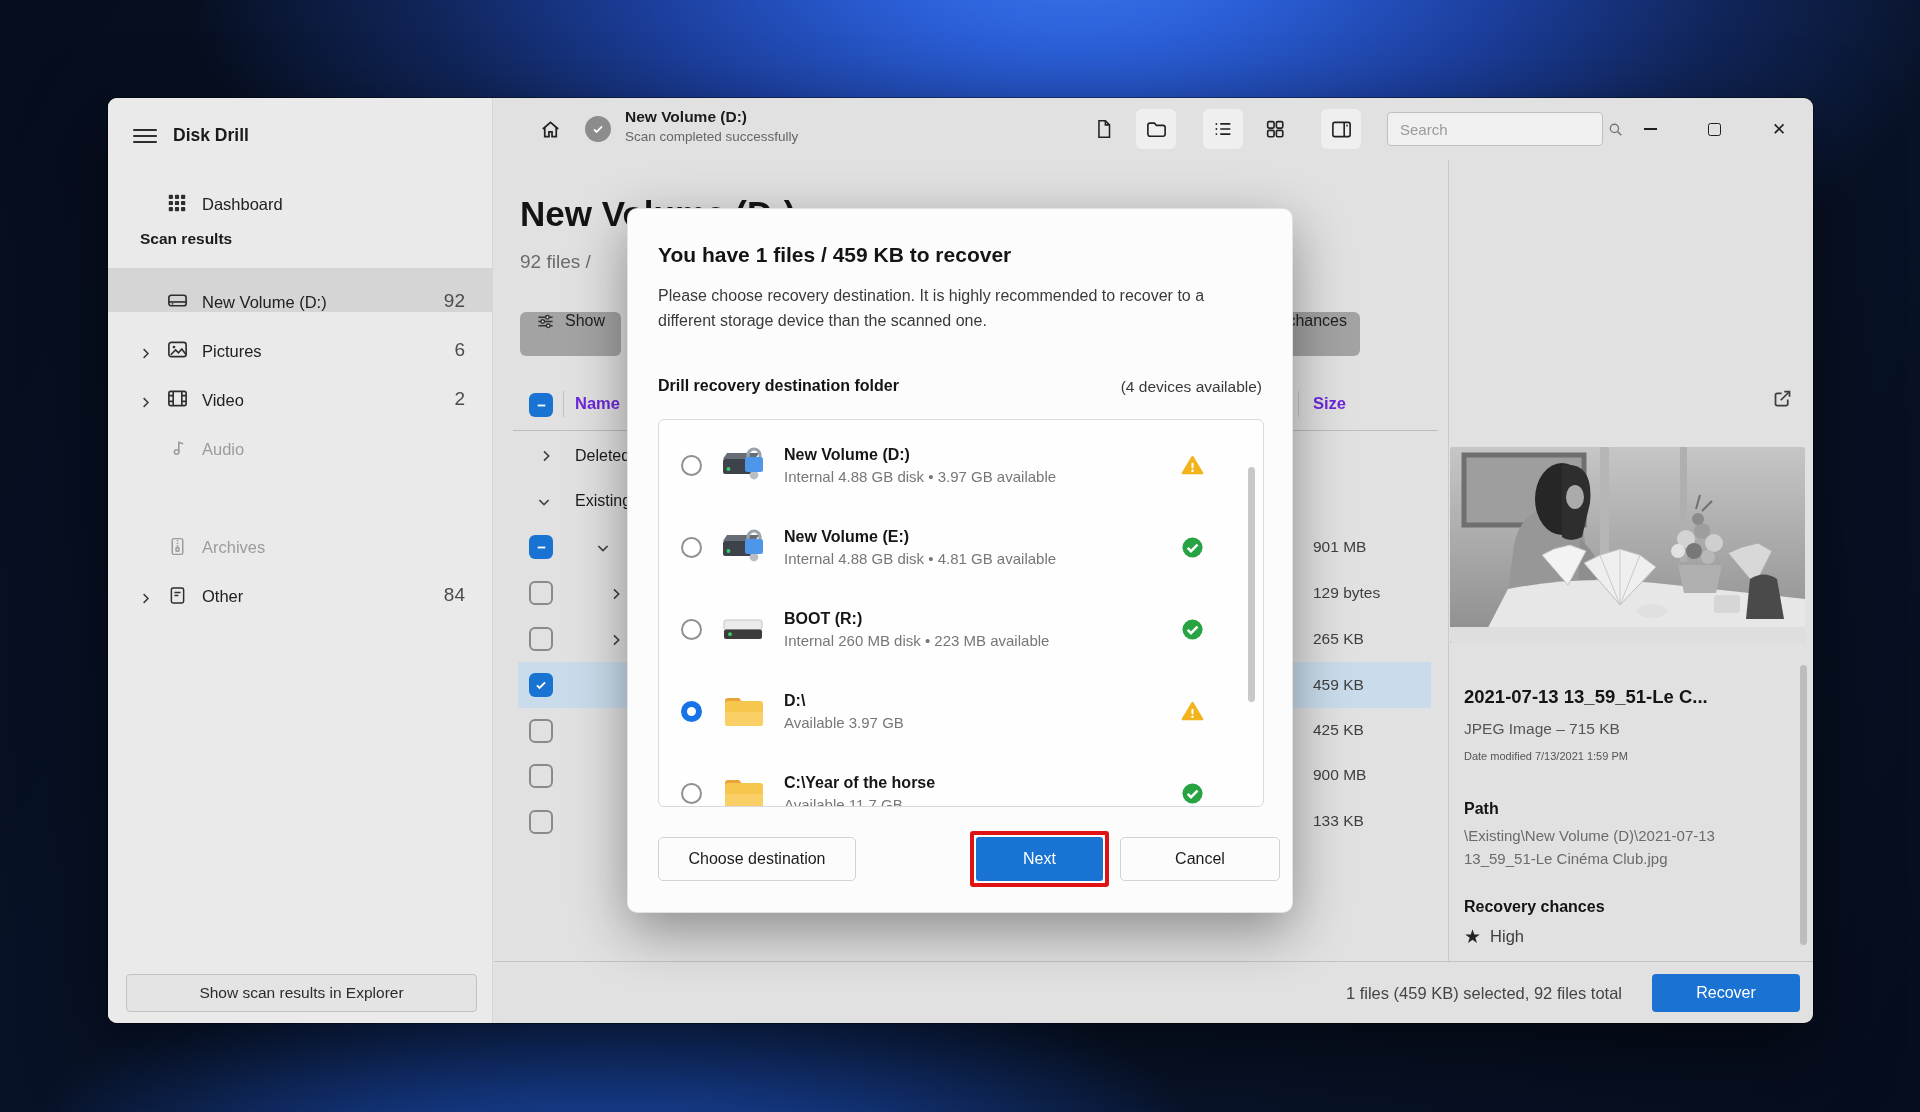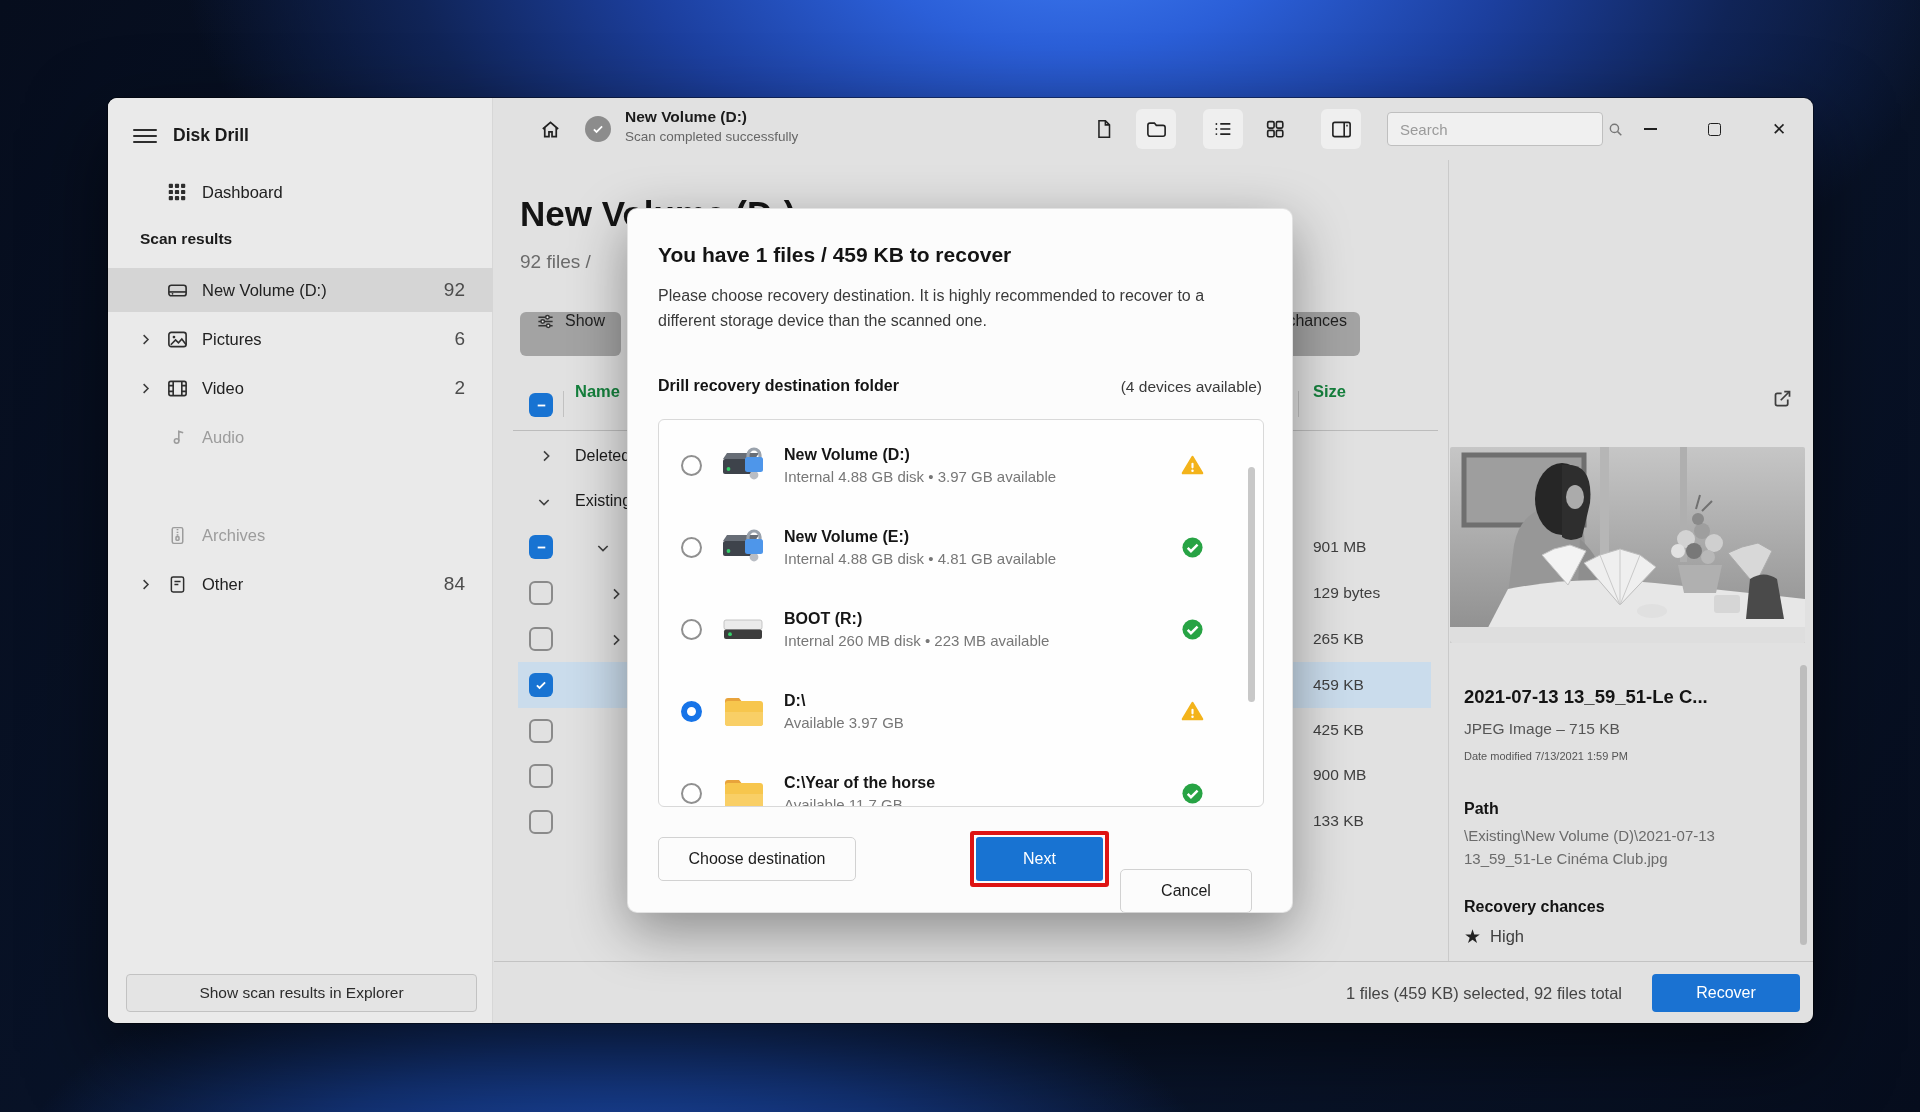--- a/index.html
+++ b/index.html
@@ -18,21 +18,21 @@
     position:absolute; left:108px; top:98px; width:1705px; height:925px;
     background:#E1E1E1; border-radius:9px; overflow:hidden;
     box-shadow:0 0 0 1px rgba(0,0,0,.4), 0 30px 80px rgba(0,0,0,.55);
   }
 
   
   .sidebar { position:absolute; left:0; top:0; width:385px; height:100%; background:#EAEAEA; border-right:1px solid rgba(0,0,0,.08); }
   .sb-burger { position:absolute; left:18px; top:21px; width:38px; height:34px; display:flex; flex-direction:column; justify-content:center; gap:4px; padding:0 7px; background:none; border:none; cursor:pointer; }
   .sb-burger i { display:block; height:2px; background:#2E2E2E; border-radius:1px; }
   .sb-title { position:absolute; left:65px; top:27px; font-size:17.5px; font-weight:700; color:#1B1B1B; }
-  .nav-item { position:absolute; left:0; width:385px; height:44px; display:flex; align-items:center; padding:0 28px 0 30px; color:#212121; cursor:pointer; }
+  .nav-item { position:absolute; left:0; width:385px; height:44px; display:flex; align-items:flex-end; padding:0 28px 0 30px; color:#212121; cursor:pointer; }
   .nav-item.selected { background:#D5D5D5; }
   .nav-item.disabled { color:#9C9C9C; }
   .nav-item .chev { width:18px; margin-right:8px; display:flex; color:#3A3A3A; }
   .nav-item .nico { width:26px; margin-right:12px; display:flex; justify-content:center; }
   .nav-item .lbl { flex:1; font-size:16.5px; }
   .nav-item .badge { font-size:19px; color:#4C4C4C; }
   .nav-item.disabled .chev { visibility:hidden; }
   .sb-section { position:absolute; left:32px; top:132px; font-size:15.5px; font-weight:700; color:#1B1B1B; }
   .sb-footer-btn { position:absolute; left:18px; right:15px; bottom:11px; height:38px; background:#E4E4E4; border:1px solid #C2C2C2; border-radius:4px; font-size:15.5px; color:#2B2B2B; font-family:inherit; cursor:pointer; }
 
@@ -52,21 +52,21 @@
   .wc .min { width:13px; height:2px; background:#1F1F1F; }
   .wc .max { width:13px; height:13px; border:1.6px solid #1F1F1F; border-radius:2.5px; }
   .wc .cls { font-size:17px; line-height:1; }
 
   
   .page-title { position:absolute; left:412px; top:96px; font-size:35px; font-weight:700; color:#141414; z-index:1; }
   .files-summary { position:absolute; left:412px; top:153px; font-size:19px; color:#6B6B6B; z-index:1; }
   .chip { position:absolute; height:44px; background:#a3a3a3; border-radius:6px; display:flex; gap:10px; padding:0 16px; font-size:16px; color:#1F1F1F; cursor:pointer; z-index:1; }
   .chip-show { left:412px; top:214px; }
   .chip-chances { left:1050px; top:214px; width:202px; justify-content:flex-end; padding-right:13px; overflow:hidden; white-space:nowrap; }
-  .col-head { position:absolute; top:284px; font-size:16.5px; font-weight:700; color:#15803d; z-index:1; }
+  .col-head { position:absolute; top:296px; font-size:16.5px; font-weight:700; color:#6d28d9; z-index:1; }
   .vsep { position:absolute; top:293px; width:1px; height:26px; background:rgba(0,0,0,.14); z-index:1; }
   .head-line { position:absolute; left:405px; top:332px; width:925px; height:1px; background:rgba(0,0,0,.16); z-index:1; }
   .row-hl { position:absolute; left:410px; top:564px; width:913px; height:46px; background:#CADCEC; z-index:0; }
   .cb { position:absolute; left:421px; width:24px; height:24px; border-radius:6px; border:2px solid #8A8A8A; background:transparent; cursor:pointer; z-index:1; }
   .cb.on { border:none; background:#1873D2; display:flex; align-items:center; justify-content:center; color:#fff; }
   .trow-chev { position:absolute; color:#3F3F3F; display:flex; z-index:1; cursor:pointer; }
   .trow-lbl { position:absolute; left:467px; font-size:16px; color:#1B1B1B; z-index:1; white-space:nowrap; }
   .tsize { position:absolute; left:1205px; font-size:15.5px; color:#3F3F3F; z-index:1; }
 
   
@@ -100,21 +100,21 @@
   .radio { flex:0 0 21px; width:21px; height:21px; border-radius:50%; border:2px solid #909090; background:#fff; cursor:pointer; }
   .radio.sel { border:6px solid #1774E8; }
   .dico { flex:0 0 46px; display:flex; justify-content:center; }
   .dtxt { flex:1; min-width:0; }
   .dname { font-size:16px; font-weight:700; color:#161616; }
   .ddesc { font-size:15px; color:#777; margin-top:4px; white-space:nowrap; }
   .dstatus { flex:0 0 24px; display:flex; }
   .list-scroll { position:absolute; right:8px; top:47px; width:7px; height:235px; border-radius:4px; background:#C8C8C8; cursor:pointer; }
   .m-btn { position:absolute; top:628px; height:44px; background:#FCFCFC; border:1px solid #D2D2D2; border-radius:5px; font-size:16px; color:#1B1B1B; font-family:inherit; cursor:pointer; }
   .m-btn.choose { left:30px; width:198px; }
-  .m-btn.cancel { left:492px; width:132px;margin-top:32px; }
+  .m-btn.cancel { left:492px; width:160px; }
   .next-wrap { position:absolute; left:342px; top:622px; width:139px; height:56px; border:4px solid #DE1414; border-radius:3px; background:#FCFCFC; padding:2px; }
   .next-btn { width:100%; height:100%; background:#1873D2; color:#fff; border:none; border-radius:3px; font-size:16px; font-family:inherit; cursor:pointer; }
 
   .ic { display:inline-flex; }
 </style>
 </head>
 <body>
 
 <div class="desktop">
   <div class="window">

